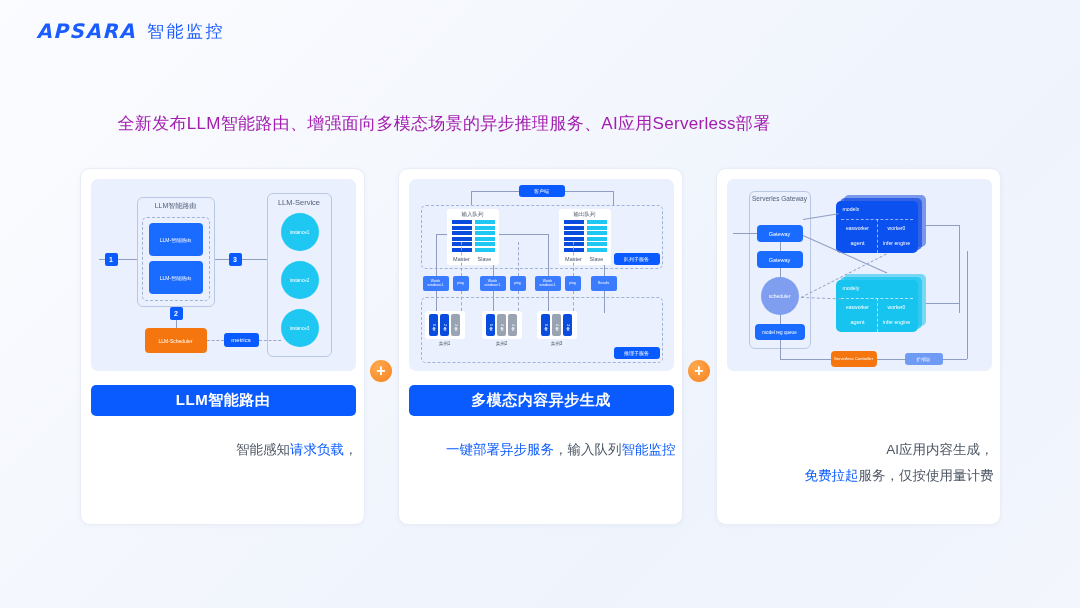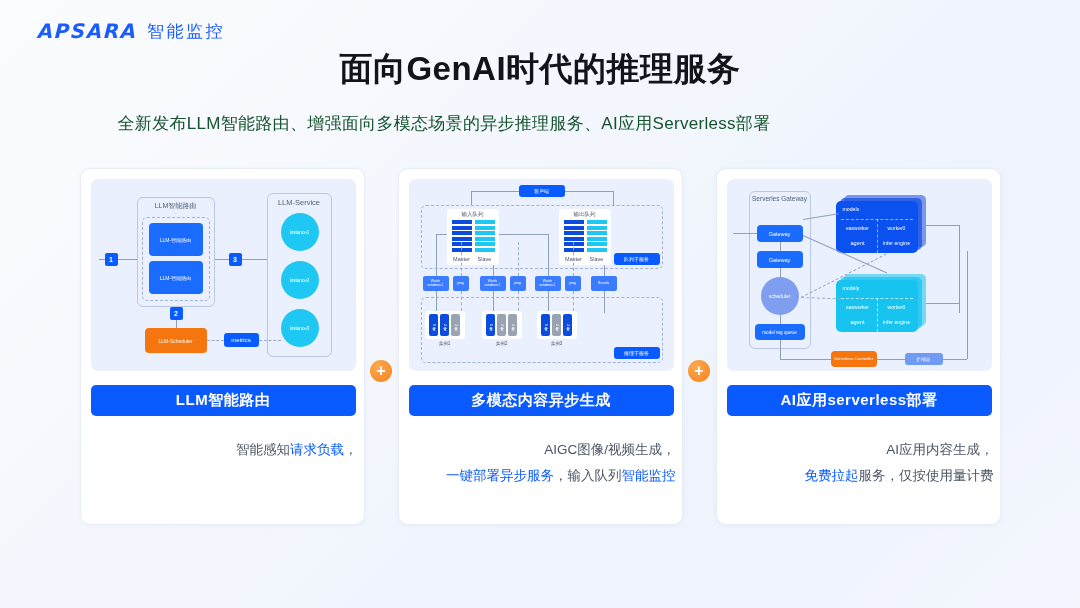--- a/index.html
+++ b/index.html
@@ -21,21 +21,21 @@
   }
   .logo-cn{font-size:17px;font-weight:500;color:#1b5cff;letter-spacing:2.5px;}
 
   
   .title{
     position:absolute;top:47px;left:0;width:1080px;text-align:center;
     font-size:33px;font-weight:700;color:#111418;letter-spacing:.5px;
   }
   .subtitle{
     position:absolute;top:112px;left:0;width:888px;text-align:center;
-    font-size:17px;color:#14532d;letter-spacing:.3px;
+    font-size:17px;color:#a21caf;letter-spacing:.3px;
   }
 
   
   .cards{position:absolute;top:168px;left:0;width:1080px;height:360px;
          display:flex;justify-content:center;align-items:flex-start;}
   .card{
     width:285px;height:357px;background:#ffffff;border:1px solid #e8edf7;
     border-radius:10px;box-shadow:0 1px 5px rgba(38,70,140,.045);
     position:relative;box-sizing:border-box;padding:10px 10px 0 10px;
   }
@@ -129,21 +129,20 @@
 </head>
 <body>
 
 <div class="slide">
 
   <div class="logo">
     <span class="logo-mark">APSARA</span>
     <span class="logo-cn">智能监控</span>
   </div>
 
-  <div class="title">面向GenAI时代的推理服务</div>
   <div class="subtitle">全新发布LLM智能路由、增强面向多模态场景的异步推理服务、AI应用Serverless部署</div>
 
   <div class="cards">
 
     <div class="card">
       <div class="diagram">
 
         <div class="bx outline c1-router"></div>
         <div class="c1-router-t">LLM智能路由</div>
         <div class="bx dashed c1-dash"></div>
@@ -281,23 +280,20 @@
           <div class="c2-slot" style="background:#0a4dde;">任务1</div>
           <div class="c2-slot" style="background:#9aa3b2;">任务2</div>
           <div class="c2-slot" style="background:#0a4dde;">任务3</div>
         </div>
         <div class="c2-instlbl" style="left:128px;top:162px;width:40px;">实例3</div>
       </div>
 
       <div class="card-bar">多模态内容异步生成</div>
       <div class="caption">
         <div>
-          <span>AIGC图像/视频生成</span><span>，</span>
-        </div>
-        <div>
           <b>一键部署异步服务</b><span>，输入队列</span><b>智能监控</b>
         </div>
       </div>
     </div>
 
     <div class="gap">
       <div class="plus">+</div>
     </div>
 
     <div class="card">
@@ -350,21 +346,20 @@
         <div class="ln ln-h" style="left:199px;top:46px;width:33px;"></div>
         <div class="ln ln-h" style="left:199px;top:124px;width:33px;"></div>
         <div class="ln ln-v" style="left:240px;top:72px;height:108px;"></div>
         <div class="ln ln-h" style="left:216px;top:180px;width:24px;"></div>
         <div class="ln ln-h" style="left:150px;top:180px;width:28px;"></div>
 
         <div class="bx orange c3-ctrl">Serverless Controller</div>
         <div class="bx c3-scale">扩缩容</div>
       </div>
 
-      <div class="card-bar">AI应用serverless部署</div>
       <div class="caption">
         <div>
           <span>AI应用内容生成</span><span>，</span>
         </div>
         <div>
           <b>免费拉起</b><span>服务，仅按使用量计费</span>
         </div>
       </div>
     </div>
 

